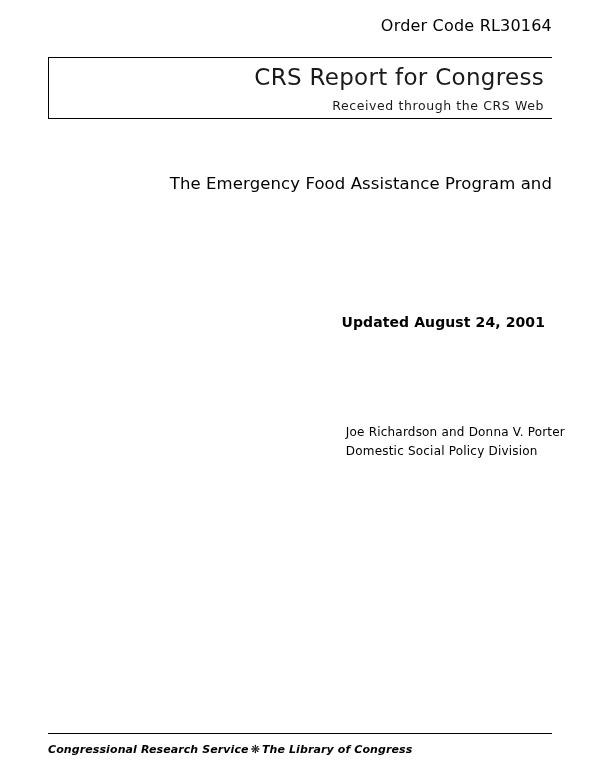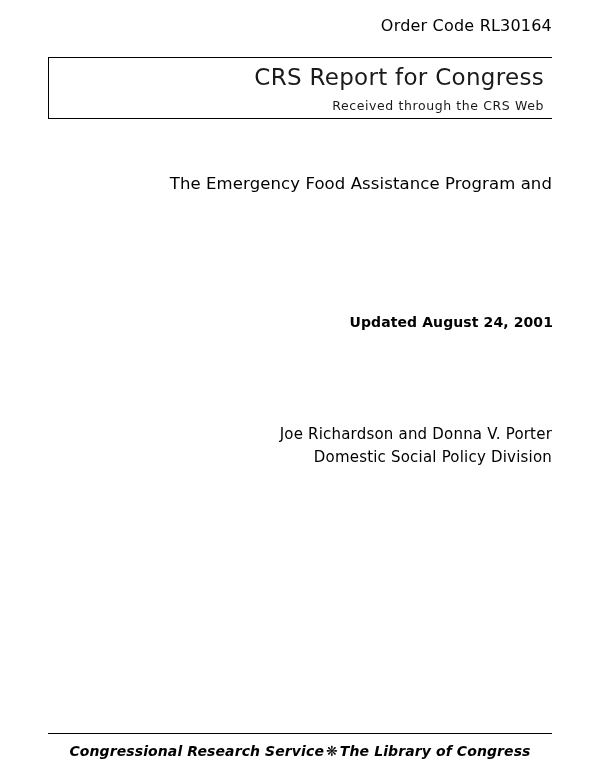--- a/index.html
+++ b/index.html
@@ -69,53 +69,51 @@
     font-size: 16.5px;
     font-weight: normal;
     line-height: 1.5;
     letter-spacing: 0.1px;
   }
   .doc-title .line {
     display: block;
   }
   .updated {
     position: absolute;
-    right: 47px;
+    right: 55px;
     top: 314px;
     text-align: right;
     font-size: 14px;
     font-weight: bold;
     letter-spacing: 0.1px;
   }
   .authors {
     position: absolute;
-    right: 48px;
+    right: 35px;
     top: 423px;
-    text-align: right;
-    font-size: 15px;
+    font-size: 12px;
     line-height: 1.55;
     letter-spacing: 0.2px;
   }
   .authors .line {
     display: block;
   }
   .footer-rule {
     position: absolute;
     left: 48px;
     top: 733px;
     width: 504px;
     border-top: 1.2px solid #000;
   }
   .footer-text {
     position: absolute;
     left: 48px;
     width: 504px;
     top: 743px;
-    text-align: center;
-    font-size: 14px;
+    font-size: 11px;
     font-weight: bold;
     font-style: italic;
     letter-spacing: 0.1px;
   }
   .footer-text .sep {
     font-style: normal;
     font-weight: normal;
     padding: 0 2px;
   }
 </style>

